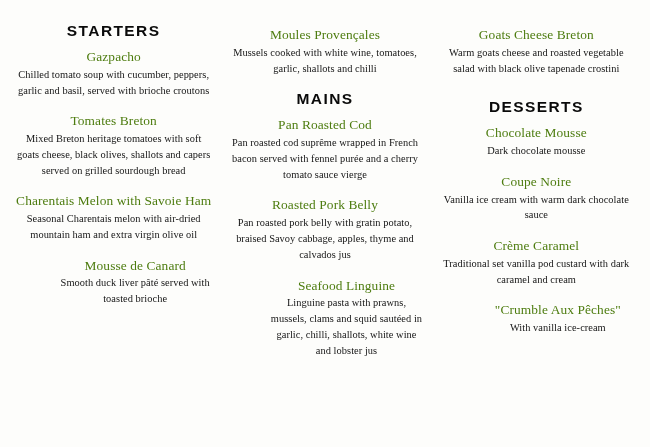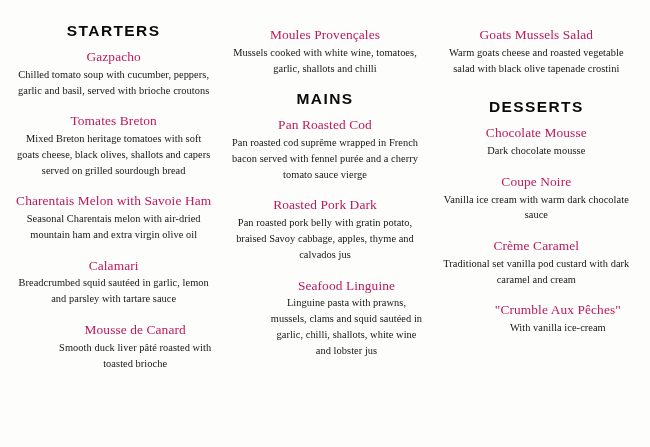--- a/index.html
+++ b/index.html
@@ -45,21 +45,21 @@
   .column.col-desserts .section-header { margin-top: 22px; }
 
   .item {
     margin: 0 0 14px 0;
   }
   .item:last-child { margin-bottom: 0; margin-left: 43px; }
 
   .item-title {
     font-size: 13.4px;
     line-height: 1.32;
-    color: #be185d;
+    color: #4d7c0f;
     margin: 0 0 1px 0;
     letter-spacing: 0.1px;
   }
 
   .item-desc {
     font-size: 10.4px;
     line-height: 1.52;
     color: #151515;
     margin: 0;
     letter-spacing: 0.05px;
@@ -86,61 +86,57 @@
     <div class="item">
       <div class="item-title">Tomates Breton</div>
       <div class="item-desc">Mixed Breton heritage tomatoes with soft goats cheese, black olives, shallots and capers served on grilled sourdough bread</div>
     </div>
 
     <div class="item">
       <div class="item-title">Charentais Melon with Savoie Ham</div>
       <div class="item-desc">Seasonal Charentais melon with air-dried mountain ham and extra virgin olive oil</div>
     </div>
 
-    <div class="item">
-      <div class="item-title">Calamari</div>
-      <div class="item-desc">Breadcrumbed squid sautéed in garlic, lemon and parsley with tartare sauce</div>
-    </div>
 
     <div class="item">
       <div class="item-title">Mousse de Canard</div>
-      <div class="item-desc">Smooth duck liver pâté roasted with toasted brioche</div>
+      <div class="item-desc">Smooth duck liver pâté served with toasted brioche</div>
     </div>
   </div>
 
   <div class="column col-mains">
     <div class="item">
       <div class="item-title">Moules Provençales</div>
       <div class="item-desc">Mussels cooked with white wine, tomatoes, garlic, shallots and chilli</div>
     </div>
 
     <div class="section-header">MAINS</div>
 
     <div class="item">
       <div class="item-title">Pan Roasted Cod</div>
       <div class="item-desc">Pan roasted cod suprême wrapped in French bacon served with fennel purée and a cherry tomato sauce vierge</div>
     </div>
 
     <div class="item">
     </div>
 
     <div class="item">
-      <div class="item-title">Roasted Pork Dark</div>
+      <div class="item-title">Roasted Pork Belly</div>
       <div class="item-desc">Pan roasted pork belly with gratin potato, braised Savoy cabbage, apples, thyme and calvados jus</div>
     </div>
 
     <div class="item">
       <div class="item-title">Seafood Linguine</div>
       <div class="item-desc">Linguine pasta with prawns, mussels, clams and squid sautéed in garlic, chilli, shallots, white wine and lobster jus</div>
     </div>
   </div>
 
   <div class="column col-desserts">
     <div class="item">
-      <div class="item-title">Goats Mussels Salad</div>
+      <div class="item-title">Goats Cheese Breton</div>
       <div class="item-desc">Warm goats cheese and roasted vegetable salad with black olive tapenade crostini</div>
     </div>
 
 
     <div class="section-header">DESSERTS</div>
 
     <div class="item">
       <div class="item-title">Chocolate Mousse</div>
       <div class="item-desc">Dark chocolate mousse</div>
     </div>

